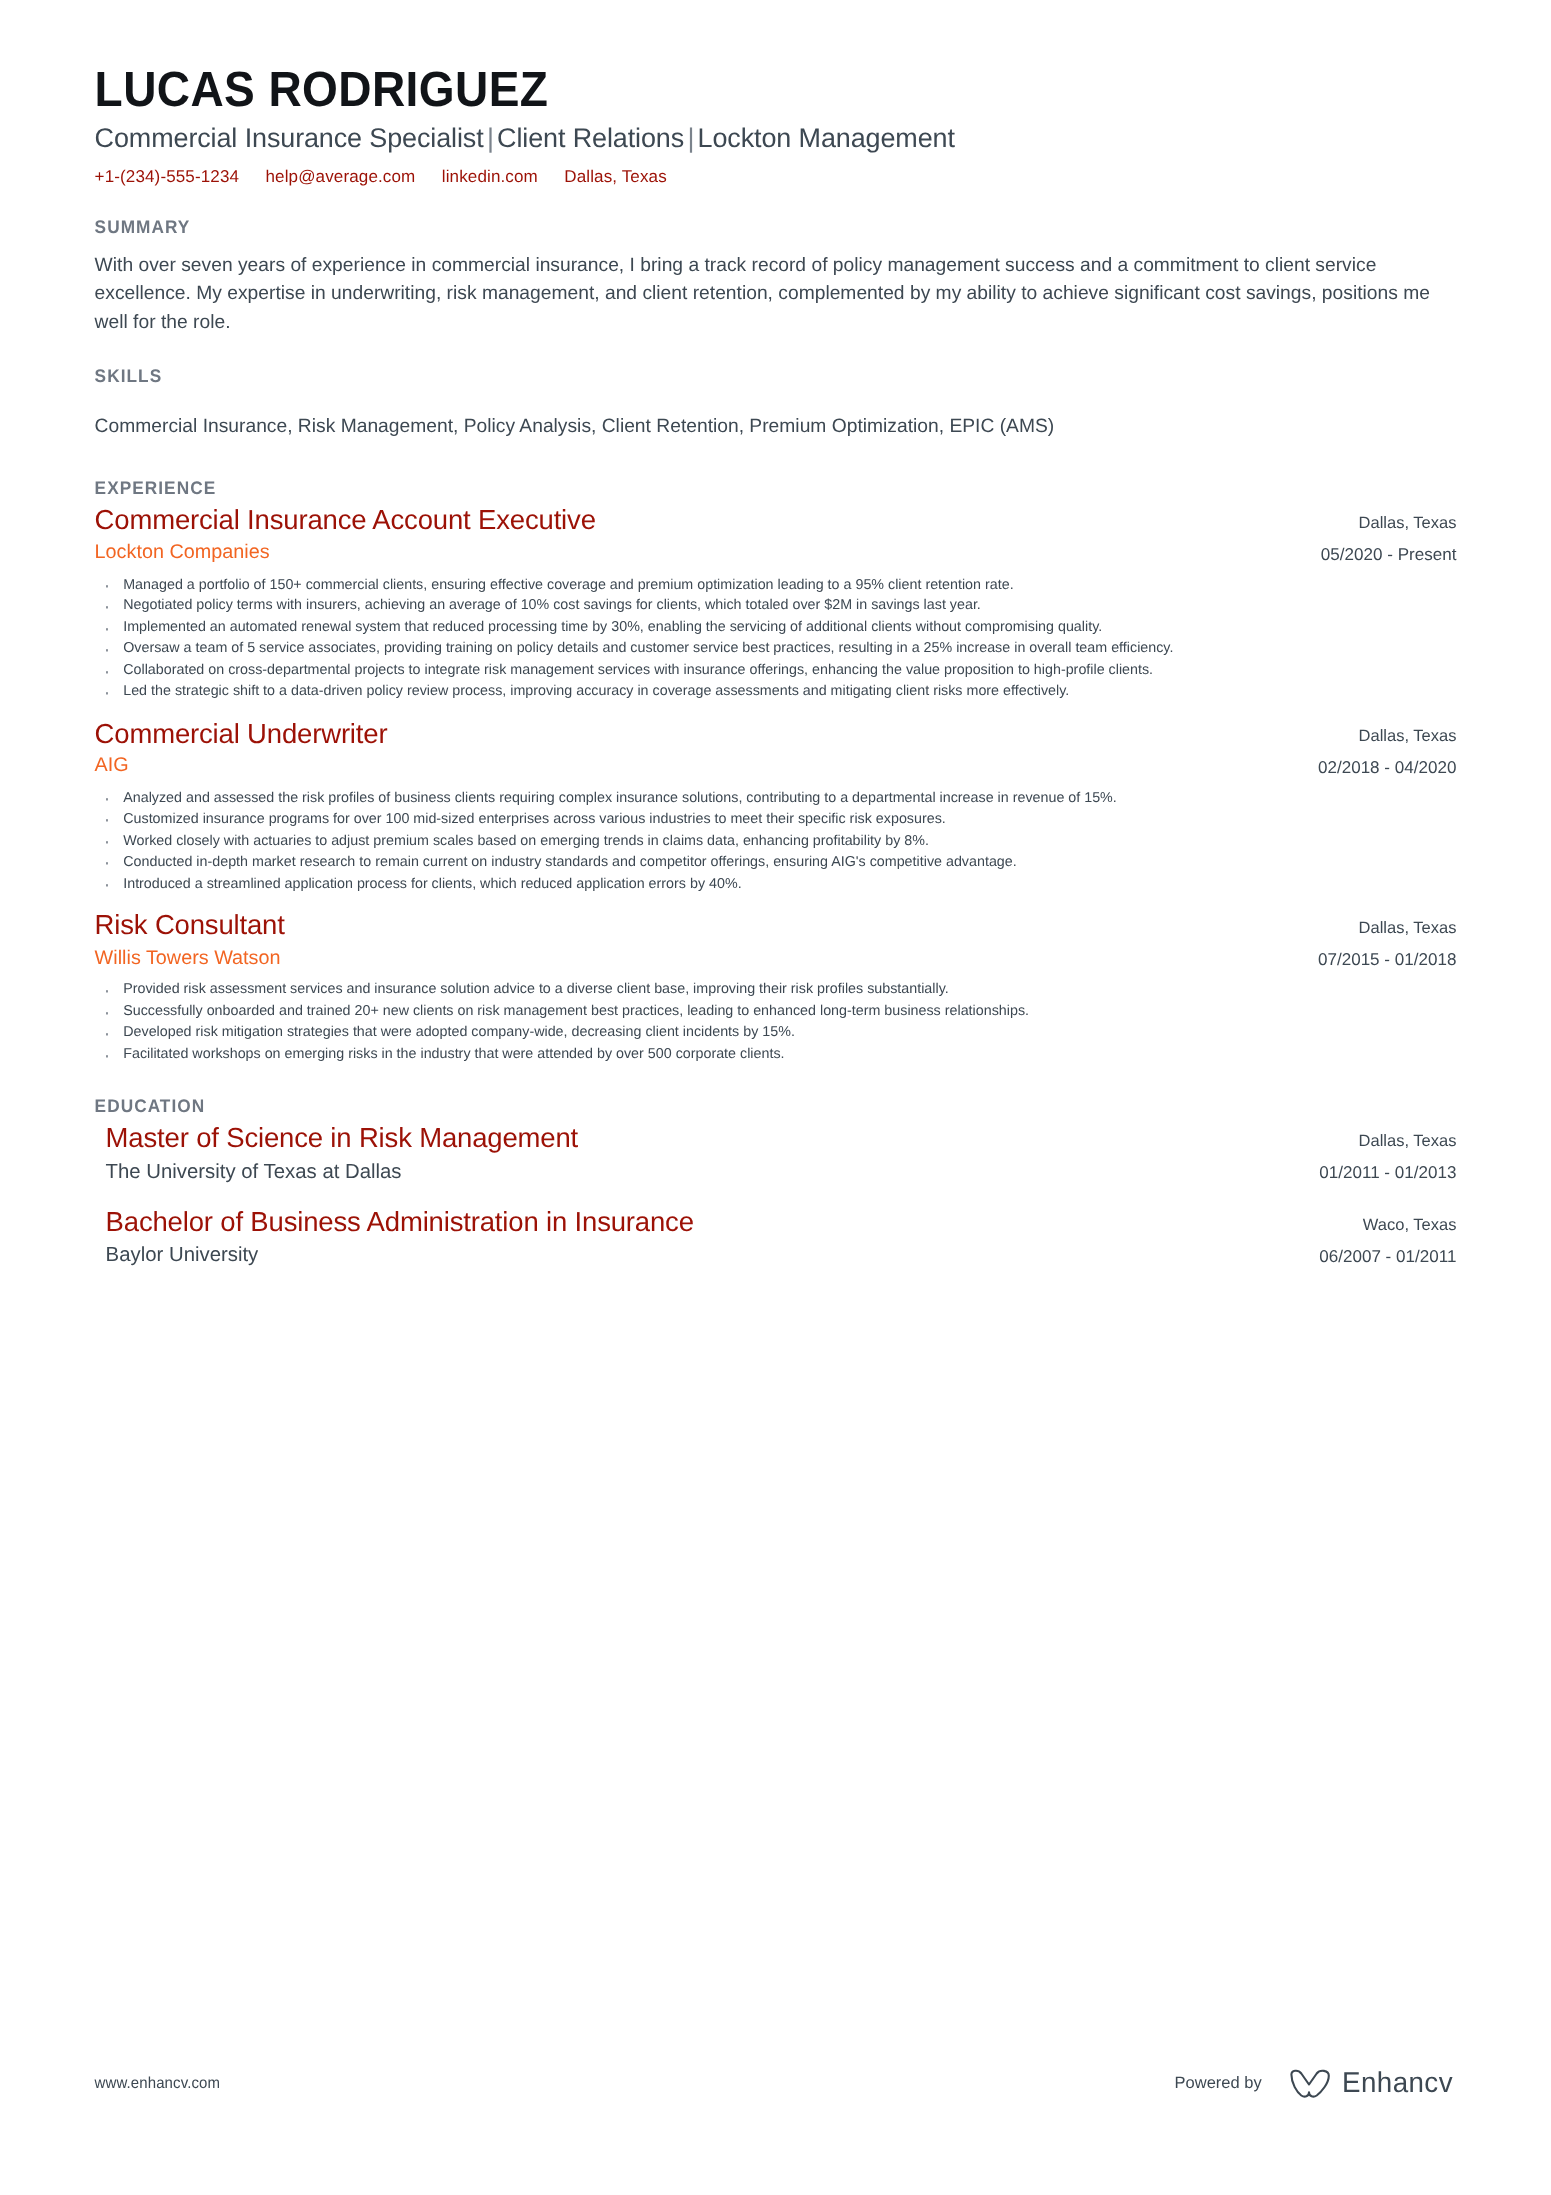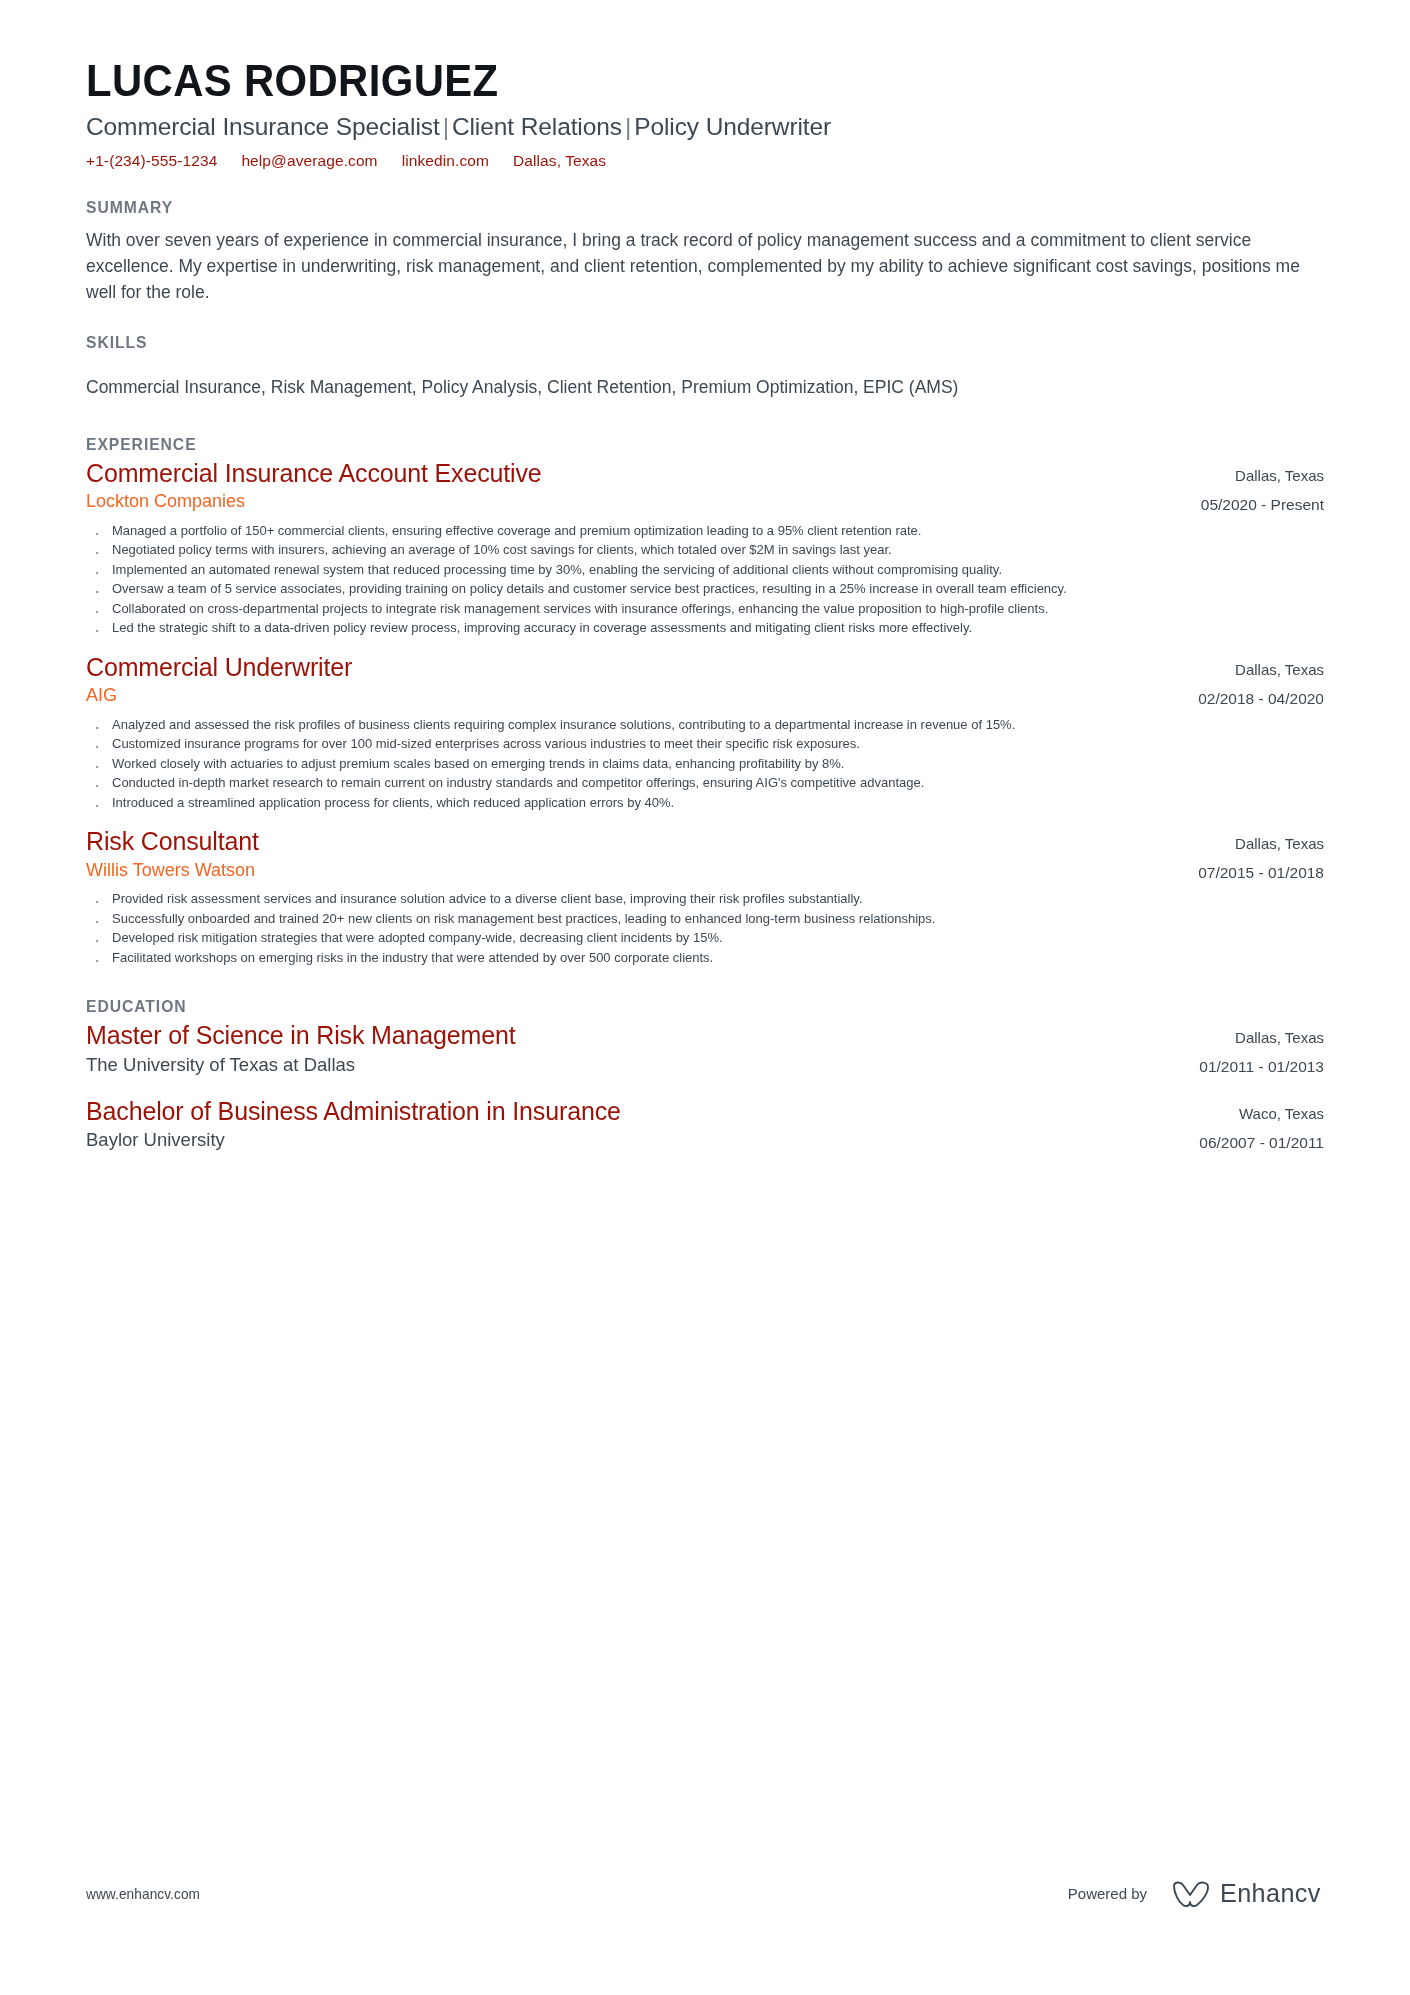--- a/index.html
+++ b/index.html
@@ -162,21 +162,21 @@
     content: "\00b7";
     position: absolute;
     left: 8px;
     top: -2px;
     color: #8a9099;
     font-size: 19px;
     line-height: 1.42;
   }
 
   
-  .edu-entry { margin-top: 16px; }
+  .edu-entry { margin-top: 16px; margin-left: 10px; }
 
   
   .footer {
     position: absolute;
     left: 86px;
     right: 86px;
     bottom: 86px;
     display: flex;
     justify-content: space-between;
     align-items: center;
@@ -214,21 +214,21 @@
   }
 </style>
 </head>
 <body>
 
 <div class="page">
 
   <div class="header">
     <h1 class="full-name">LUCAS RODRIGUEZ</h1>
     <div class="headline">
-      <span>Commercial Insurance Specialist</span><span class="sep">|</span><span>Client Relations</span><span class="sep">|</span><span>Policy Underwriter</span>
+      <span>Commercial Insurance Specialist</span><span class="sep">|</span><span>Client Relations</span><span class="sep">|</span><span>Lockton Management</span>
     </div>
     <div class="contact-row">
       <span class="item">+1-(234)-555-1234</span>
       <span class="item">help@average.com</span>
       <span class="item">linkedin.com</span>
       <span class="item">Dallas, Texas</span>
     </div>
   </div>
 
   <div class="section">

